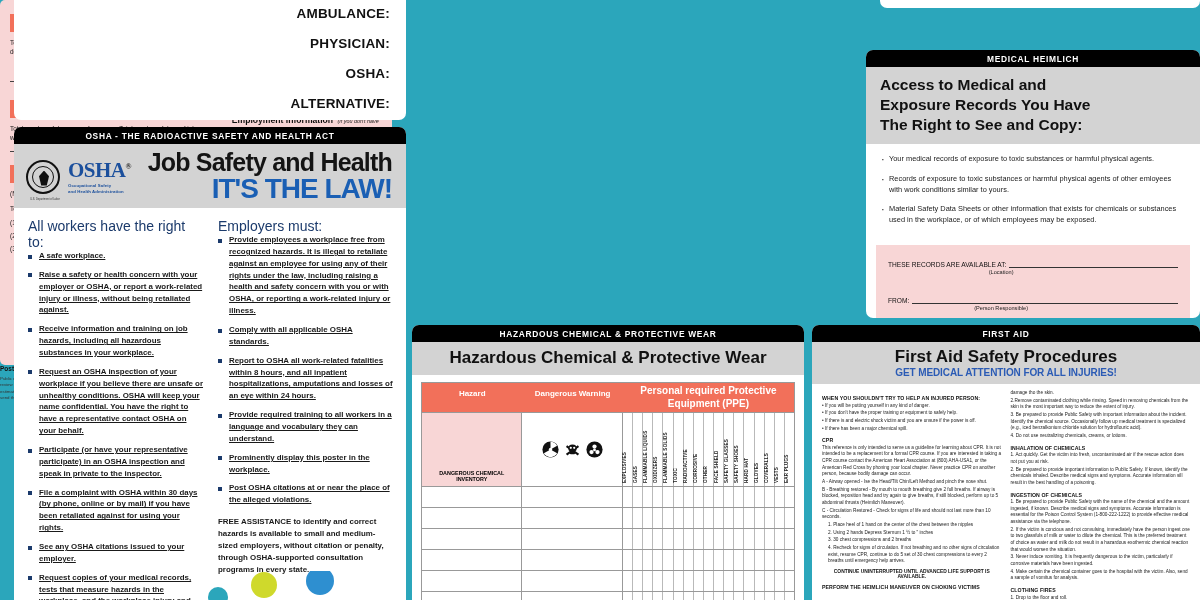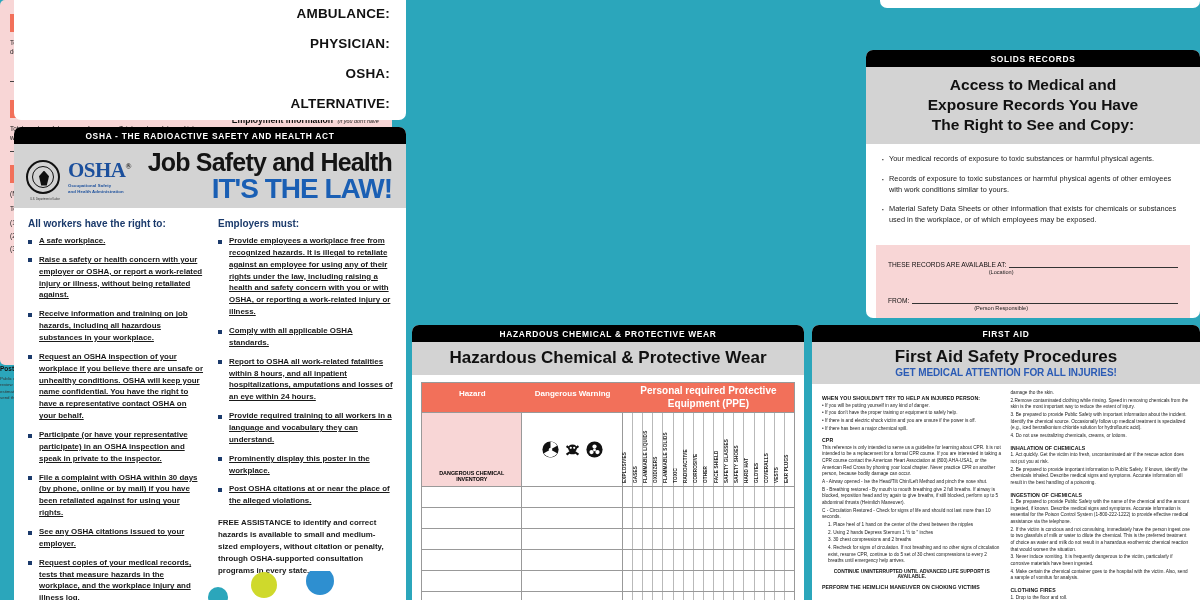--- a/index.html
+++ b/index.html
@@ -38,21 +38,21 @@
   .osha-word { margin-left:8px; flex:none; }
   .osha-word .big { font-size:21px; font-weight:bold; color:#1a1a1a; letter-spacing:-.5px;
               font-family:"Liberation Serif", serif; }
   .osha-word .big span { color:#1b4f9c; }
   .osha-word .sub { font-size:4.3px; font-weight:bold; color:#1b4f9c; letter-spacing:.1px; line-height:1.35; }
   .osha-title { margin-left:10px; flex:1; text-align:right; padding-right:4px; }
   .osha-title .l1 { font-size:25px; font-weight:bold; color:#141414; letter-spacing:-.8px; line-height:1; }
   .osha-title .l2 { font-size:28px; font-weight:bold; color:#1a5fb4; letter-spacing:-1px; line-height:1; }
   .osha-cols { display:flex; padding:10px 12px 0 14px; gap:14px; }
   .osha-col { width:50%; }
-  .col-head { font-size:10px; font-weight:bold; color:#1b3a6b; margin-bottom:6px; }
+  .col-head { font-size:14px; font-weight:normal; color:#1b3a6b; margin-bottom:0; }
   .bullets { list-style:none; margin:0; padding:0; }
   .bullets li { position:relative; padding-left:11px; margin-bottom:7px;
                 font-size:7.9px; line-height:1.5; color:#1a1a1a; font-weight:600;text-decoration:underline; }
   .bullets li:before { content:""; position:absolute; left:0; top:4.5px; width:4px; height:4px;
                 background:#1b3a6b; }
   .free-note { font-size:7.9px; line-height:1.5; color:#1a1a1a; font-weight:600; margin-top:10px; }
   .workers-art { position:absolute; left:14px; bottom:-34px; width:364px; height:70px; }
 
   
   #form300 { left:412px; top:-46px; width:392px; height:365px; background:#f8d6d6;
@@ -89,21 +89,21 @@
               padding:1.5px 4px 0; font-size:5.8px; color:#222; margin-top:16px; }
   #formnote { left:412px; top:320px; width:392px; height:0; }
   .post-note { font-size:6.5px; font-weight:bold; color:#111; }
   .burden { font-size:4.4px; line-height:1.45; color:#333; margin-top:4px; }
 
   
   #tty { left:880px; top:-30px; width:320px; height:38px; display:flex;
          align-items:center; justify-content:center; }
   .tty-num { color:#e02020; font-weight:bold; font-size:27px; letter-spacing:-.5px; white-space:nowrap; }
   #medrec { left:866px; top:50px; width:334px; height:268px; }
-  .med-title { text-align:center; padding:8px 14px 10px; }
+  .med-title { text-align:left; padding:8px 14px 10px; }
   .med-title div { font-size:15.5px; font-weight:bold; color:#111; line-height:1.28; }
   .med-body { padding:9px 14px 6px; }
   .med-body ul { list-style:none; margin:0; padding:0; }
   .med-body li { position:relative; padding-left:9px; font-size:7.4px; line-height:1.5;
                  margin-bottom:8px; color:#1a1a1a; }
   .med-body li:before { content:"·"; position:absolute; left:1px; top:-2px; font-size:11px; }
   .med-pink { background:#f8d6d6; margin:6px 10px 9px; padding:14px 12px 16px; }
   .rec-row { display:flex; align-items:flex-end; font-size:6.6px; color:#111; }
   .rec-row .ln { flex:1; border-bottom:1px solid #333; margin-left:3px; height:9px; }
   .rec-cap { font-size:5.6px; text-align:center; color:#222; margin-top:1px; padding-right:22%; }
@@ -347,21 +347,21 @@
 </div>
 <div id="formnote">
   <div class="post-note">Post this Summary page from February 1 to April 30 of the year following the year covered by the form.</div>
   <div class="burden">Public reporting burden for this collection of information is estimated to average 50 minutes per response, including time to review the instructions, search and gather the data needed, and complete and review the collection of information. Persons are not required to respond to the collection of information unless it displays a currently valid OMB control number. If you have any comments about these estimates or any other aspects of this data collection, contact: US Department of Labor, OSHA Office of Statistical Analysis, Room N-3644, 200 Constitution Avenue, NW, Washington, DC 20210. Do not send the completed forms to this office.</div>
 </div>
 
 <div class="card" id="tty">
   <div class="tty-num">TTY 1-877-889-5627</div>
 </div>
 <div class="card" id="medrec">
-  <div class="strip">SOLIDS RECORDS</div>
+  <div class="strip">MEDICAL HEIMLICH</div>
   <div class="graybar med-title" id="medTitle">
       <div>Access to Medical and</div>
       <div>Exposure Records You Have</div>
       <div>The Right to See and Copy:</div>
     </div>
   <div class="med-body">
     <ul id="medList">
         <li>Your medical records of exposure to toxic substances or harmful physical agents.</li>
         <li>Records of exposure to toxic substances or harmful physical agents of other emloyees with work conditions similar to yours.</li>
         <li>Material Safety Data Sheets or other information that exists for chemicals or substances used in the workplace, or of which employees may be exposed.</li>

